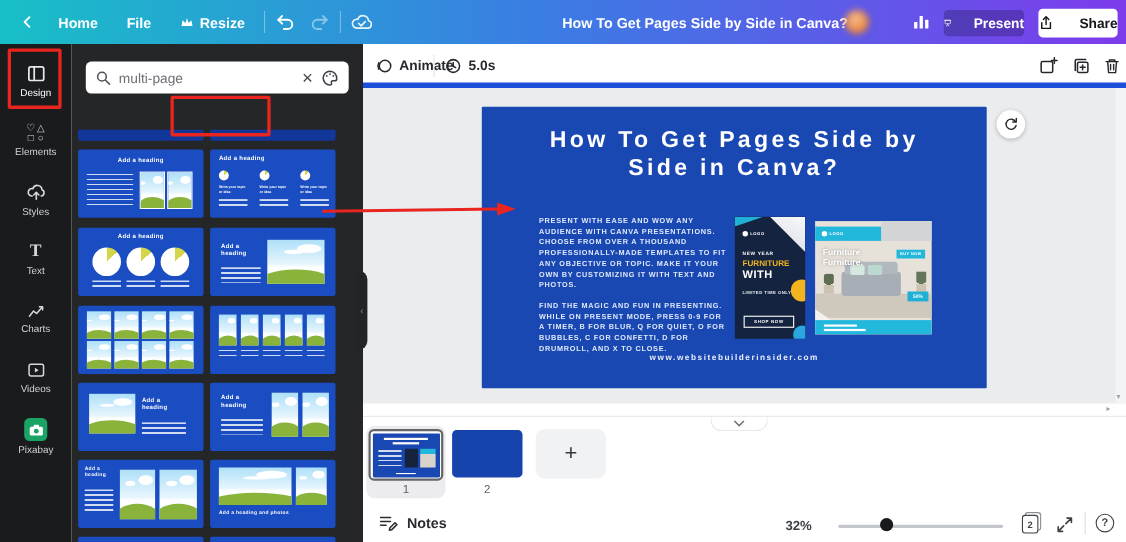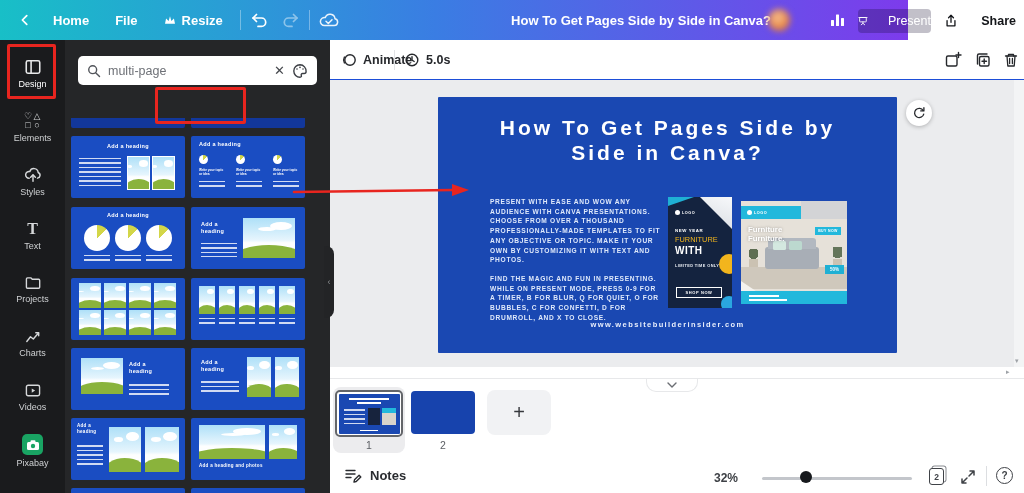--- a/index.html
+++ b/index.html
@@ -1,35 +1,35 @@
 <!DOCTYPE html>
 <html><head>
 <meta charset="utf-8">
 <style>
 *{margin:0;padding:0;box-sizing:border-box}
 html,body{width:1024px;height:493px;overflow:hidden}
 body{font-family:"Liberation Sans",sans-serif;background:#fff}
 .screen{position:relative;width:1024px;height:493px;overflow:hidden;background:#fff}
 
 
-.topbar{position:absolute;left:0;top:0;width:908px;height:40px;
+.topbar{position:absolute;left:0;top:0;width:1024px;height:40px;
 background:linear-gradient(90deg,#18bfc7 0%,#3a7de3 48%,#7d3bec 100%);
 display:flex;align-items:center;color:#fff;z-index:5}
 .tb-group{display:flex;align-items:center;padding-left:10px}
 .tb-btn{display:flex;align-items:center;gap:6px;font-size:13px;font-weight:bold;color:#fff;
 padding:0 13px;height:40px;cursor:pointer;white-space:nowrap}
 .tb-iconbtn{display:flex;align-items:center;justify-content:center;width:30px;height:40px;cursor:pointer}
 .tb-sep{width:1px;height:20px;background:rgba(255,255,255,.35);margin:0 4px}
 .tb-title{position:absolute;left:641px;top:0;transform:translateX(-50%);height:40px;display:flex;
 align-items:center;font-size:13px;font-weight:bold;color:#fff;white-space:nowrap}
 .avatar{position:absolute;left:768px;top:9px;width:22px;height:22px;border-radius:50%;
 background:radial-gradient(circle at 45% 40%,#f6c39a,#e8833c 60%,#c75f28);filter:blur(3px)}
 .present-btn{position:absolute;left:858px;top:9px;width:73px;height:24px;border-radius:4px;
 background:rgba(10,5,40,.25);display:flex;align-items:center;justify-content:flex-end;gap:20px;
-font-size:12.5px;font-weight:normal;color:#fff;cursor:pointer}
+font-size:12.5px;font-weight:bold;color:#fff;cursor:pointer}
 .share-btn{position:absolute;left:944px;top:8px;width:72px;height:26px;border-radius:4px;background:#fff;
 display:flex;align-items:center;justify-content:space-between;gap:6px;font-size:12.5px;font-weight:bold;color:#14161a;cursor:pointer}
 .chart-iconbtn{position:absolute;left:826px;top:10px;width:22px;height:20px;display:flex;align-items:center;justify-content:center;cursor:pointer}
 
 
 .rail{position:absolute;left:0;top:40px;width:65px;height:453px;background:#1a1b1d;z-index:4;
 display:flex;flex-direction:column;align-items:center;padding-top:6px}
 .rail-item{width:65px;height:54px;display:flex;flex-direction:column;align-items:center;justify-content:center;
 gap:3px;color:#d3d5d7;cursor:pointer}
 .rail-item .lbl{font-size:9px;color:#cfd1d3}
@@ -56,21 +56,21 @@
 .ph::after{content:"";position:absolute;bottom:-30%;left:-15%;width:135%;height:62%;background:#8ab33c;border-radius:48% 52% 0 0}
 .ph.framed{border:1px solid #fff}
 .circ{position:absolute;border-radius:50%;background:conic-gradient(#d3d648 0 13%,#ffffff 0)}
 .topic{position:absolute;font-size:3.2px;line-height:4.2px;font-weight:bold;color:#fff}
 .sliver{position:absolute;width:114px;background:#12379b;border-radius:0 0 2px 2px}
 .sliver.bot{background:#1a4dc2;border-radius:2px 2px 0 0}
 .collapse-tab{position:absolute;left:324px;top:246px;width:10px;height:72px;background:#232426;
 border-radius:0 8px 8px 0;display:flex;align-items:center;justify-content:center;color:#8b8d90;font-size:9px;cursor:pointer;z-index:4}
 
 
-.canvas-toolbar{position:absolute;left:330px;top:40px;width:694px;height:40px;background:#fff;z-index:2;border-bottom:1px solid #1d4ed8}
+.canvas-toolbar{position:absolute;left:330px;top:40px;width:694px;height:40px;background:#fff;z-index:2;border-bottom:5px solid #1d4ed8}
 .ct-item{position:absolute;display:flex;align-items:center;gap:6px;font-size:12.5px;font-weight:bold;color:#26282c;cursor:pointer}
 .workspace{position:absolute;left:330px;top:80px;width:694px;height:287px;background:#ebecee;z-index:1}
 .slide{position:absolute;left:438px;top:97px;width:459px;height:256px;background:#1a48b2;z-index:2;border-radius:1px}
 .slide-title{position:absolute;left:0;right:0;top:18px;text-align:center;color:#fff;font-size:21px;
 font-weight:bold;letter-spacing:3px;line-height:25px;cursor:pointer}
 .slide-paras{position:absolute;left:52px;top:100px;width:172px;color:#dfe9fb;font-size:6.6px;
 line-height:9.7px;letter-spacing:.7px;font-weight:bold;cursor:pointer}
 .slide-paras p + p{margin-top:9px}
 .slide-url{position:absolute;left:0;right:0;top:223px;text-align:center;color:#e8eefc;font-size:7.5px;
 letter-spacing:1.4px;font-weight:bold;cursor:pointer}
@@ -80,21 +80,21 @@
 .vscroll span{position:absolute;left:1px;bottom:2px}
 
 
 .ad1{position:absolute;left:230px;top:100px;width:64px;height:111px;background:#14233f;overflow:hidden;cursor:pointer}
 .ad1 .curtain{position:absolute;right:0;top:0;width:32px;height:32px;background:linear-gradient(200deg,#f7f8fa,#d7dce2);
 clip-path:polygon(18% 0,100% 0,100% 100%,0 0)}
 .ad1 .tealcut{position:absolute;left:0;top:0;width:26px;height:9px;background:#1fb0d4;clip-path:polygon(0 0,100% 0,0 100%)}
 .ad1 .logo{position:absolute;left:7px;top:13px;display:flex;align-items:center;gap:2px;color:#fff;font-size:3.8px;font-weight:bold;letter-spacing:.5px}
 .ad1 .dot{width:5px;height:5px;border-radius:50%;background:#fff;display:inline-block}
 .ad1 .kicker{position:absolute;left:7px;top:31px;color:#fff;font-size:4.4px;font-weight:bold;letter-spacing:.6px}
-.ad1 .word1{position:absolute;left:7px;top:38px;color:#f2b51d;font-size:7.4px;font-weight:normal}
+.ad1 .word1{position:absolute;left:7px;top:38px;color:#f2b51d;font-size:7.4px;font-weight:bold}
 .ad1 .word2{position:absolute;left:7px;top:48px;color:#fff;font-size:10px;font-weight:bold;letter-spacing:.5px}
 .ad1 .sub{position:absolute;left:7px;top:66px;color:#e8ecf2;font-size:3.9px;font-weight:bold;letter-spacing:.4px}
 .ad1 .ycirc{position:absolute;right:-7px;top:57px;width:20px;height:20px;border-radius:50%;background:#f2b51d}
 .ad1 .bcirc{position:absolute;right:-5px;bottom:-4px;width:16px;height:16px;border-radius:50%;background:#2aa7e0}
 .ad1 .cta{position:absolute;left:8px;top:90px;width:46px;height:11px;border:1px solid #fff;display:flex;
 align-items:center;justify-content:center;color:#fff;font-size:4px;font-weight:bold;letter-spacing:.6px}
 
 
 .ad2{position:absolute;left:303px;top:104px;width:106px;height:103px;background:#e6e1d9;overflow:hidden;cursor:pointer}
 .ad2 .hdr-photo{position:absolute;right:0;top:0;width:46px;height:18px;background:#d3d4d6}
@@ -243,26 +243,20 @@
           <path d="M8 13.5 V8.2"></path>
           <path d="M5.9 10 L8 7.9 l2.1 2.1"></path>
         </svg>
       <span class="lbl">Styles</span>
     </div>
     <div class="rail-item">
       <span class="t-glyph">T</span>
       <span class="lbl">Text</span>
     </div>
     <div class="rail-item">
-      <svg width="20" height="17" viewBox="0 0 16 16" fill="none" stroke="#d6d8da" stroke-width="1.3" stroke-linejoin="round">
-          <path d="M1.8 4.6 c0-.6.4-1 1-1 h3.1 l1.4 1.4 h6 c.6 0 1 .4 1 1 v6.4 c0 .6-.4 1-1 1 H2.8 c-.6 0-1-.4-1-1 z"></path>
-        </svg>
-      <span class="lbl">Projects</span>
-    </div>
-    <div class="rail-item">
       <svg width="20" height="16" viewBox="0 0 16 16" fill="none" stroke="#d6d8da" stroke-width="1.4" stroke-linecap="round" stroke-linejoin="round">
           <path d="M1.8 12.5 L5.5 7.8 8.3 10 13.5 4"></path>
           <path d="M10.8 3.8 h2.9 v2.9"></path>
         </svg>
       <span class="lbl">Charts</span>
     </div>
     <div class="rail-item">
       <svg width="20" height="17" viewBox="0 0 16 16" fill="none" stroke="#d6d8da" stroke-width="1.3" stroke-linejoin="round">
           <rect x="1.8" y="3" width="12.4" height="10" rx="1.6"></rect>
           <path d="M6.8 6 l3.2 2 -3.2 2 z" fill="#d6d8da" stroke="none"></path>

